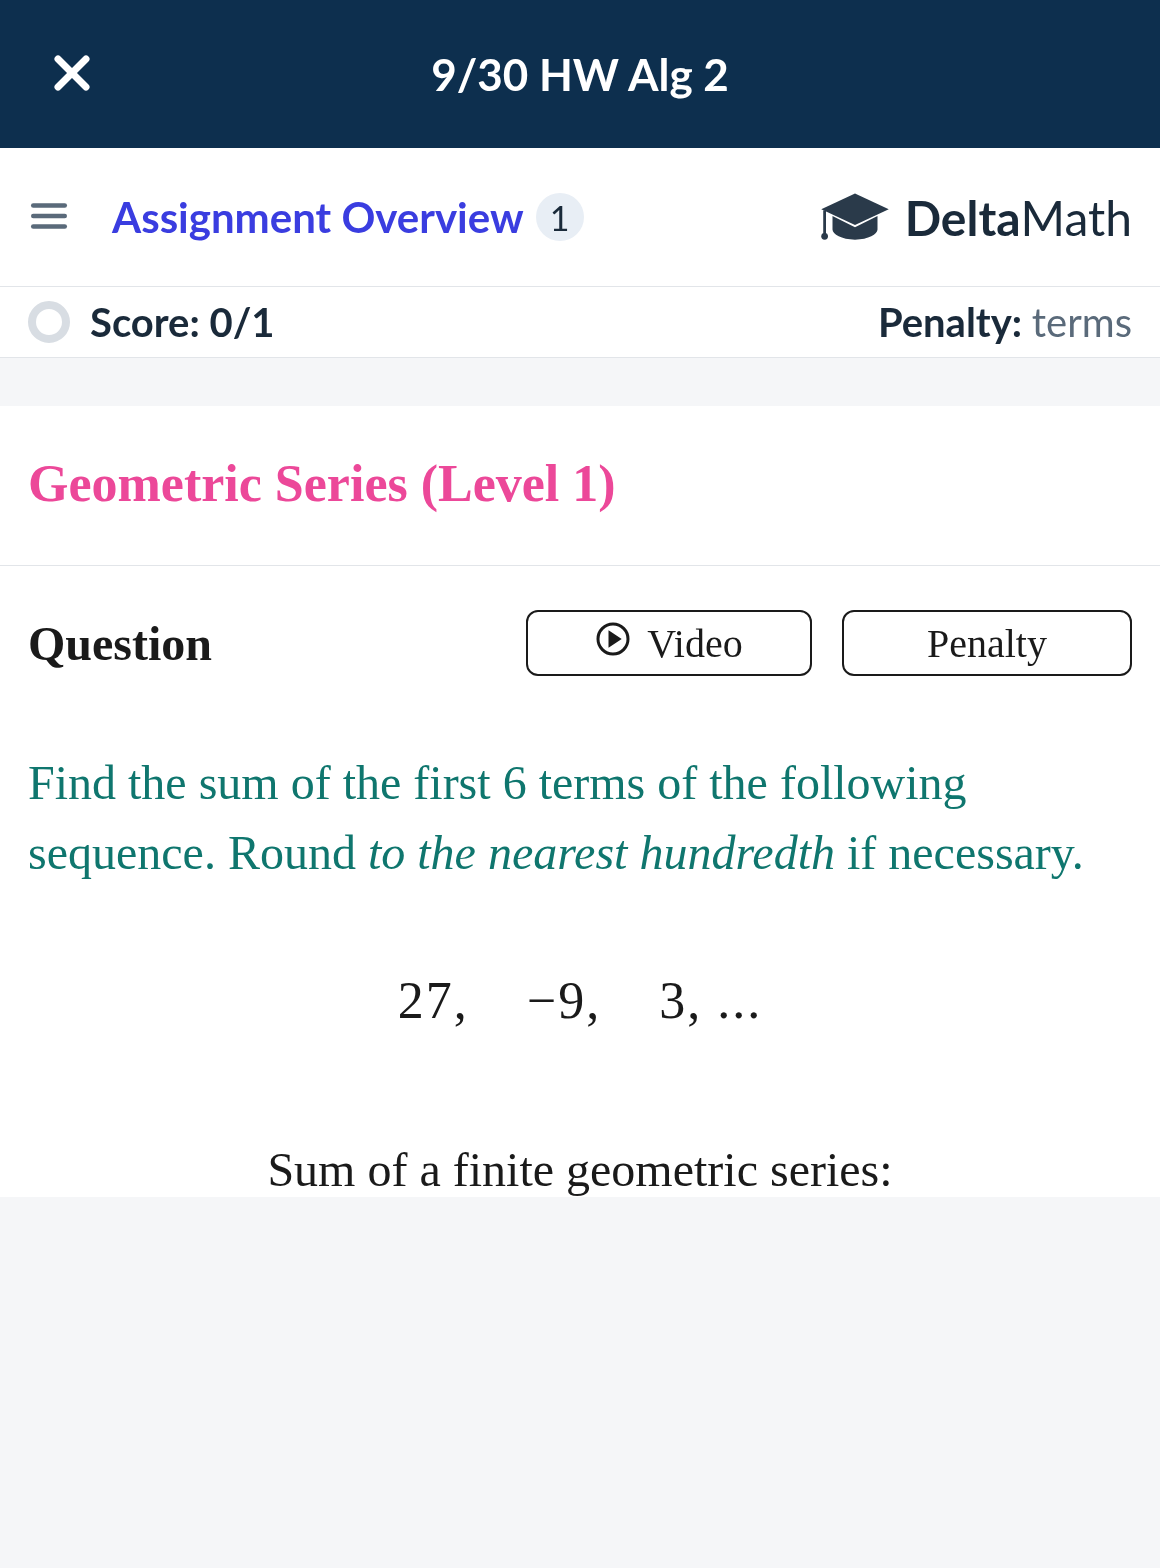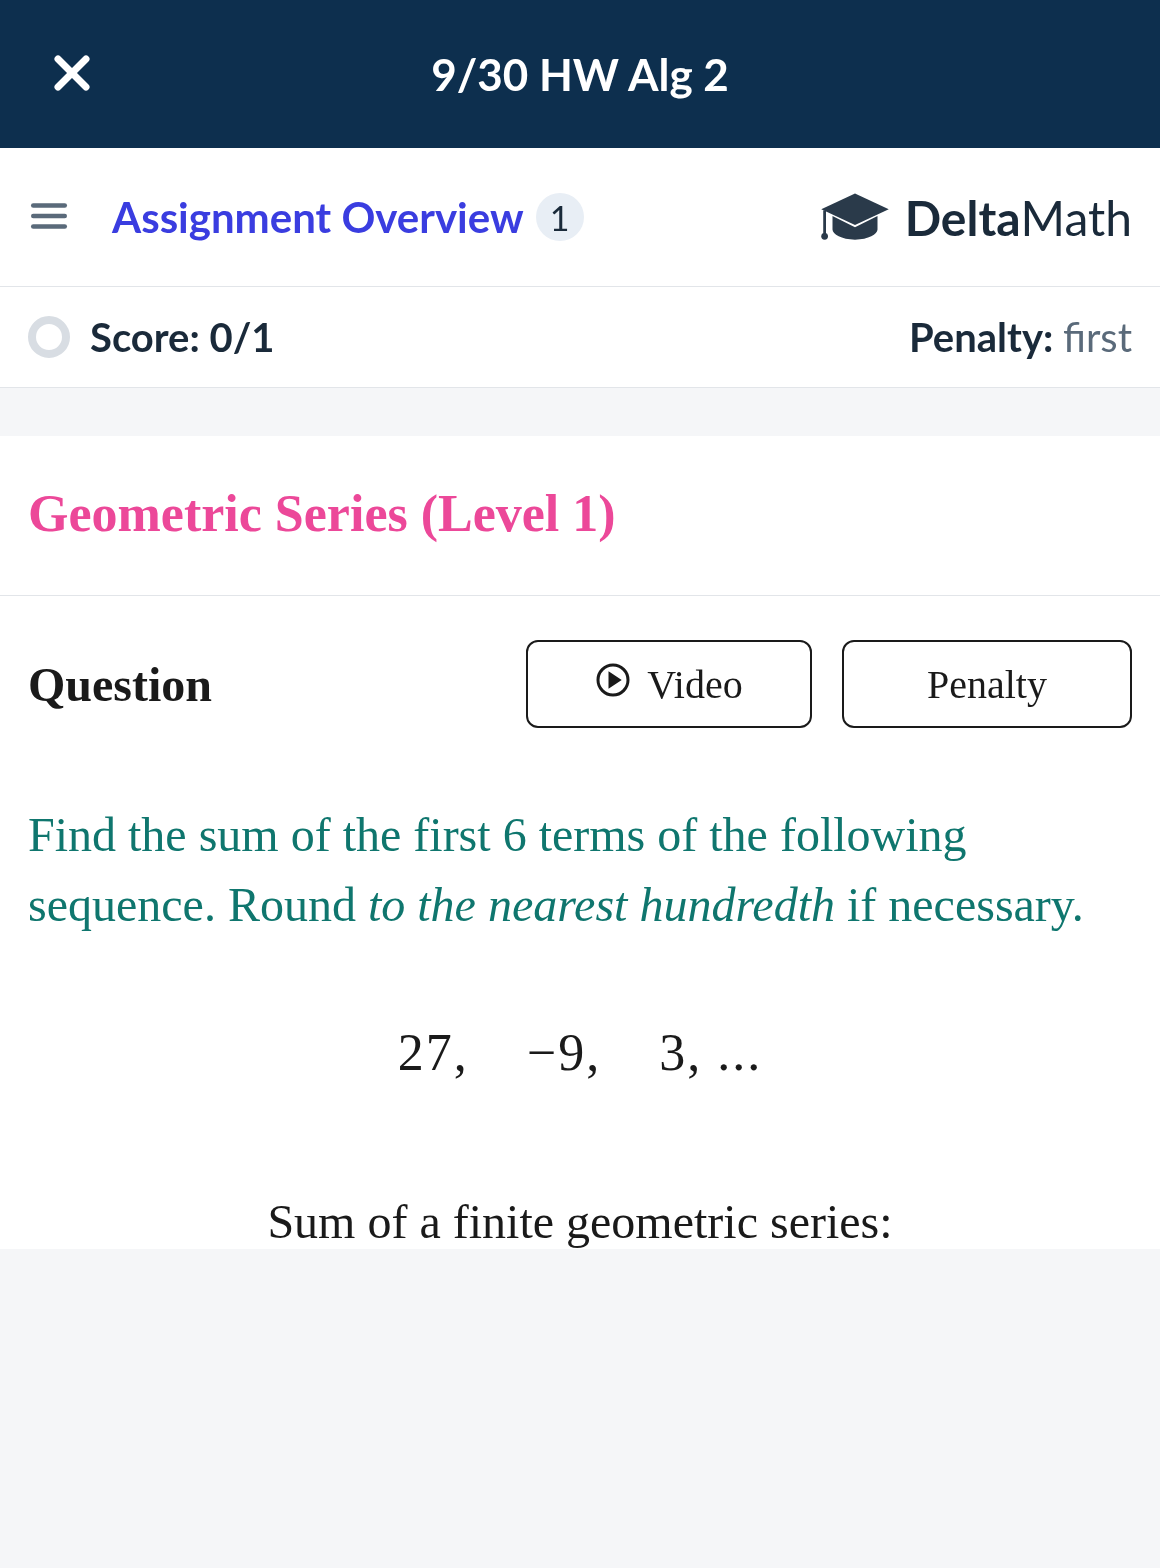--- a/index.html
+++ b/index.html
@@ -69,21 +69,21 @@
 .logo-text {
   font-size: 48px;
   color: #1a2a3a;
 }
 .logo-text .bold { font-weight: 700; }
 .logo-text .light { font-weight: 400; }
 .score-row {
   background: #fff;
   border-top: 1px solid #e2e5e9;
   border-bottom: 1px solid #e2e5e9;
-  height: 102px;
+  height: 72px;
   display: flex;
   align-items: center;
   padding: 0 28px;
 }
 .score-circle {
   width: 42px;
   height: 42px;
   border-radius: 50%;
   border: 8px solid #d8dde3;
   background: #fff;
@@ -122,21 +122,21 @@
 .question-label {
   font-family: Georgia, "Times New Roman", serif;
   font-size: 48px;
   font-weight: 700;
   color: #1a1a1a;
 }
 .btn {
   border: 2px solid #1a1a1a;
   border-radius: 12px;
   background: #fff;
-  height: 88px;
+  height: 66px;
   display: flex;
   align-items: center;
   justify-content: center;
   font-family: Georgia, "Times New Roman", serif;
   font-size: 40px;
   color: #1a1a1a;
   cursor: pointer;
   gap: 16px;
 }
 .video-btn { flex: 0 0 286px; margin-left: auto; }
@@ -202,21 +202,21 @@
     <span class="logo-text">
       <span class="bold">Delta</span><span class="light">Math</span>
     </span>
   </div>
 </div>
 
 <div class="score-row">
   <div class="score-circle"></div>
   <div class="score-text">Score: 0/1</div>
   <div class="penalty">
-    <span class="label">Penalty: </span><span class="value">first</span>
+    <span class="label">Penalty: </span><span class="value">terms</span>
   </div>
 </div>
 
 <div class="gap"></div>
 
 <div class="content">
   <div class="topic-title">Geometric Series (Level 1)</div>
 
   <div class="question-row">
     <div class="question-label">Question</div>

